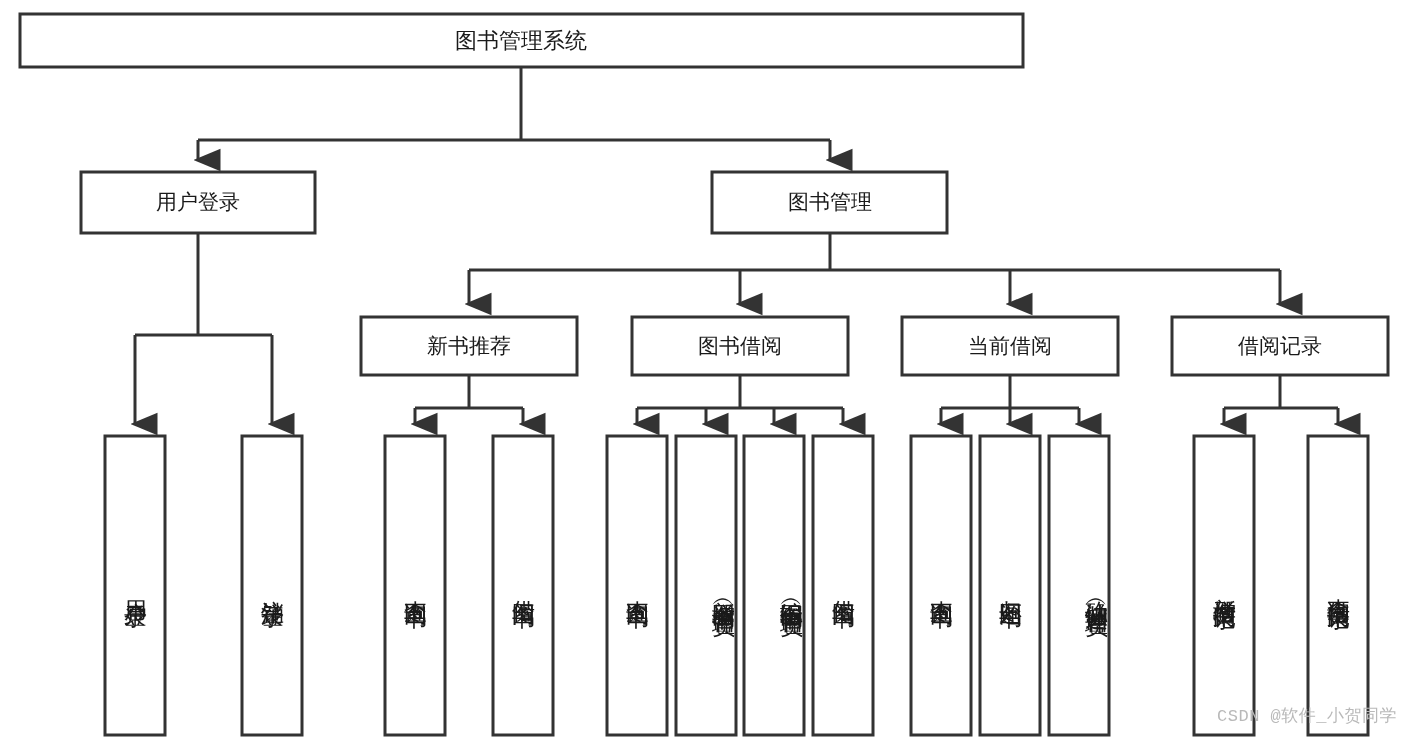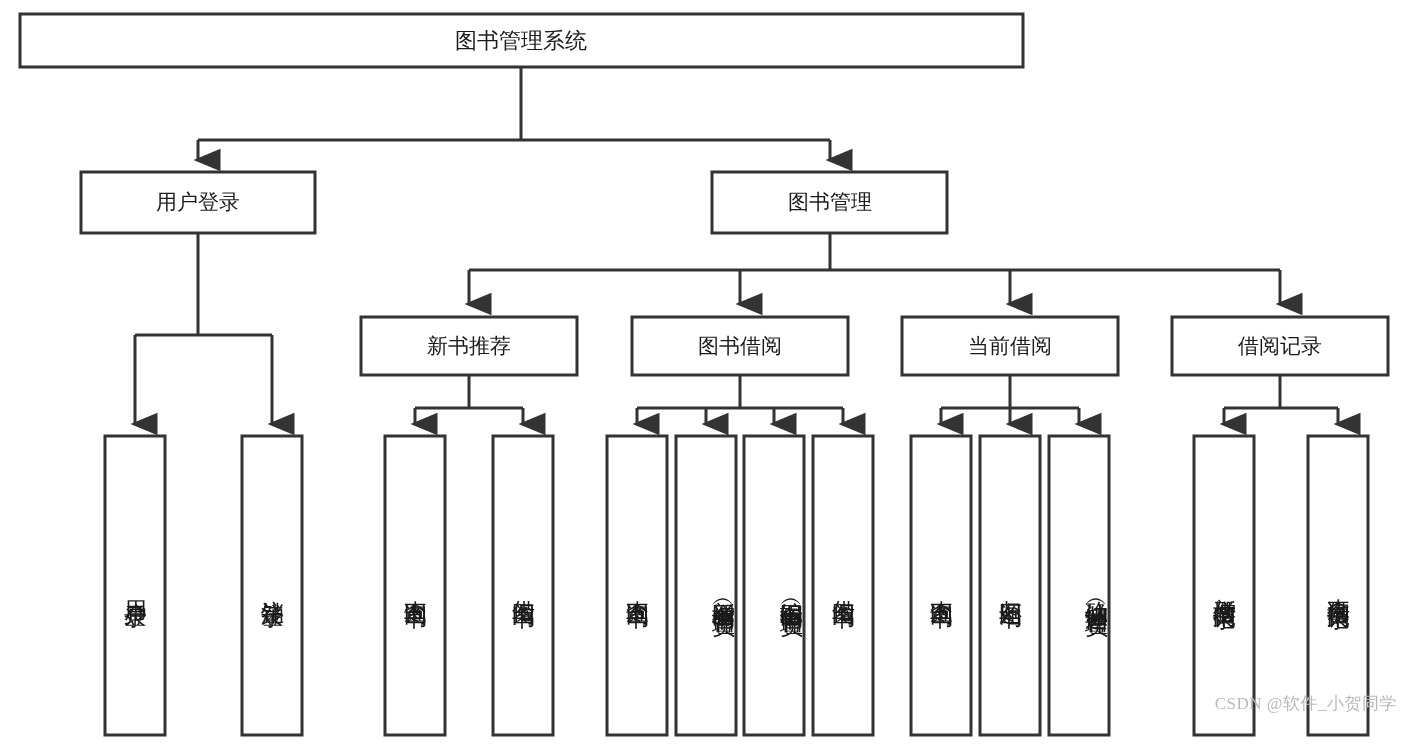--- a/index.html
+++ b/index.html
@@ -68,22 +68,22 @@
     justify-content: center;
     white-space: nowrap;
     pointer-events: none;
   }
   .vlabel.centered {
     align-items: center;
   }
   .watermark {
     position: absolute;
     right: 8px;
-    bottom: 18px;
-    font-family: Liberation Serif, serif;
+    bottom: 6px;
+    font-family: Liberation Mono, monospace;
     font-size: 17px;
     color: #b9b9b9;
     letter-spacing: 0.5px;
     white-space: nowrap;
   }
 </style>
 </head>
 <body>
 
 <div id="diagram-root">

